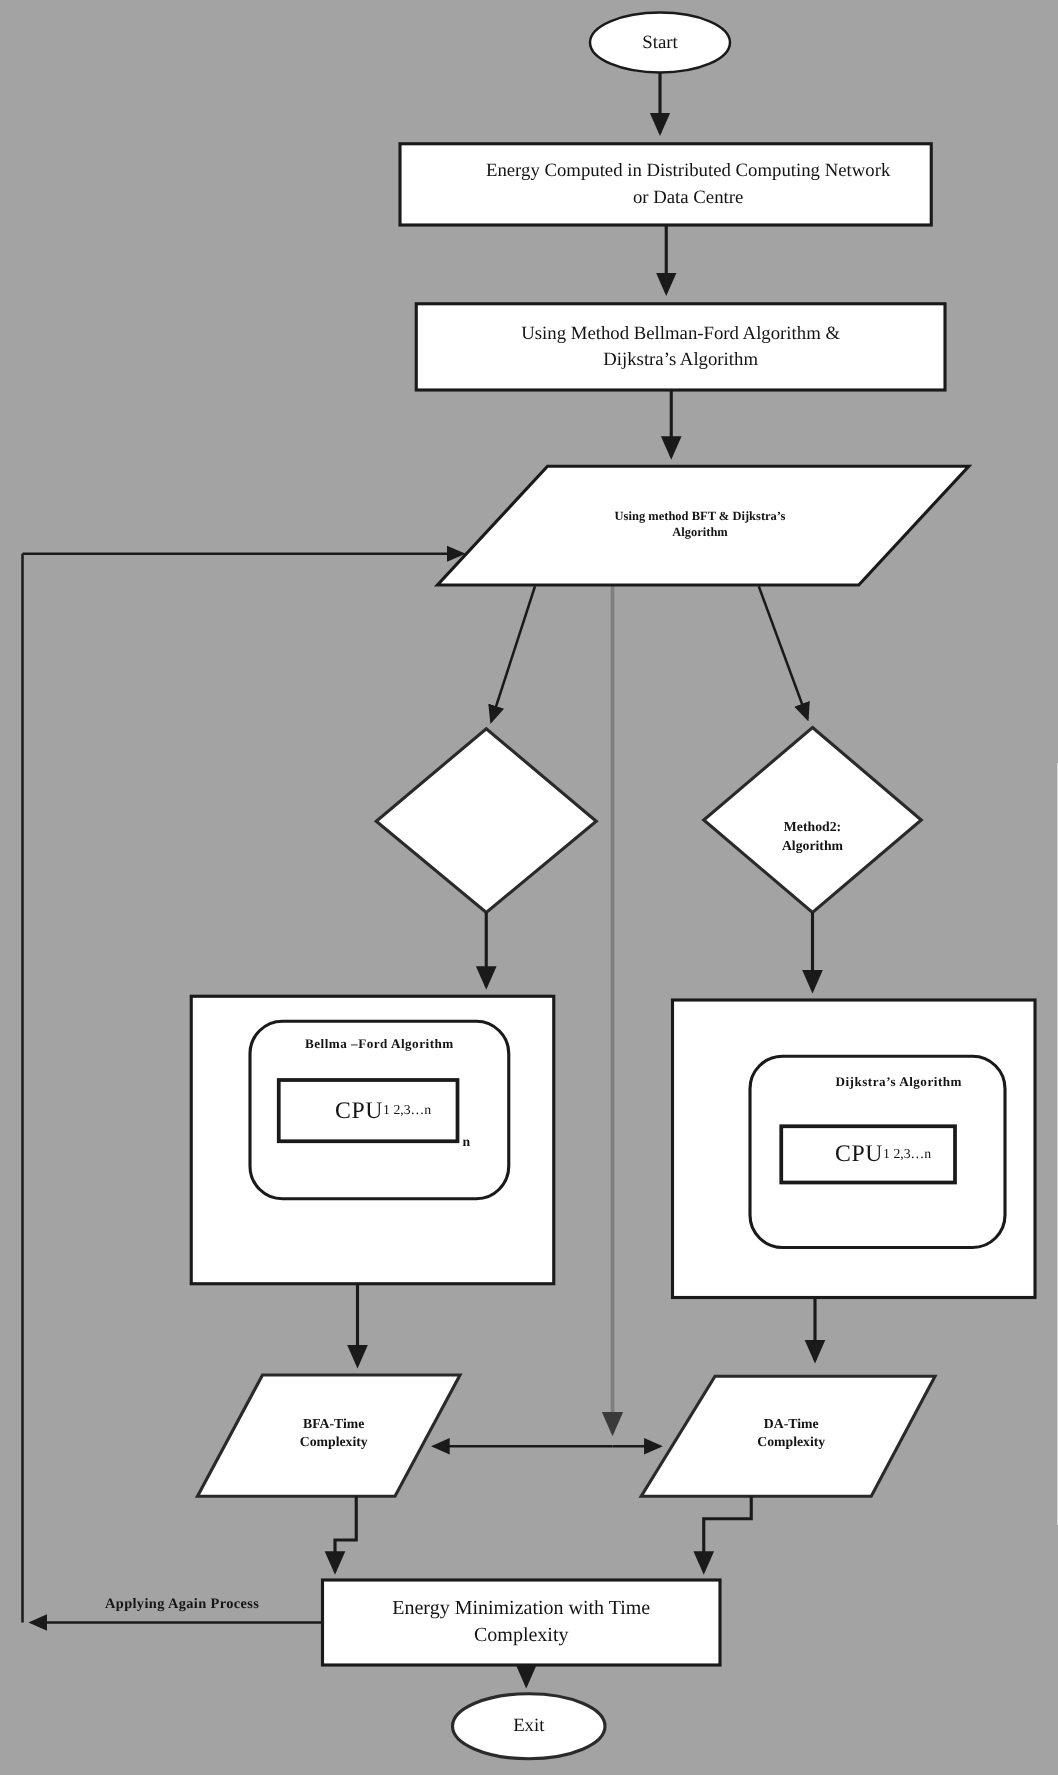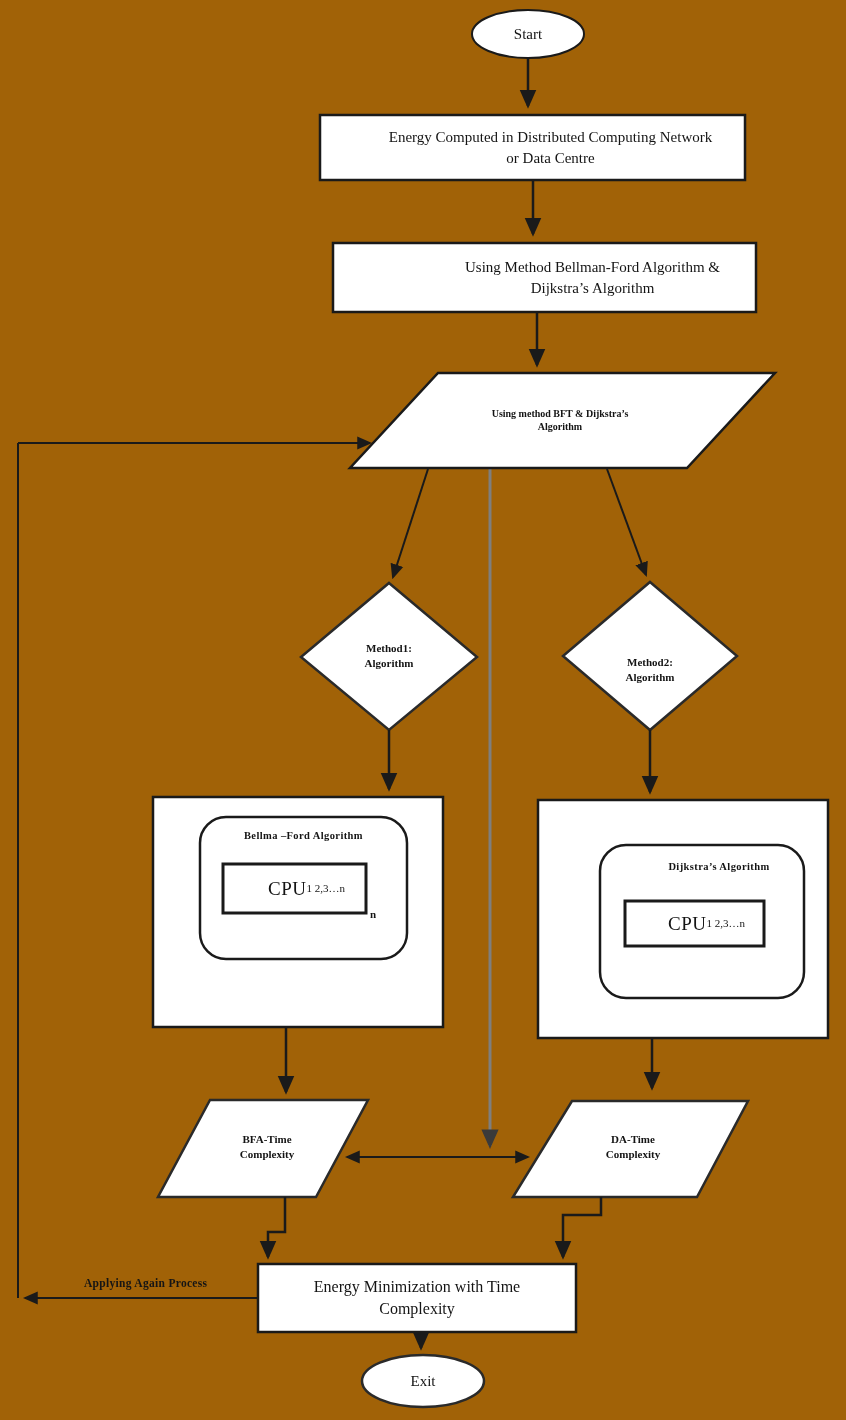--- a/index.html
+++ b/index.html
@@ -1,20 +1,20 @@
 <!DOCTYPE html>
 <html><head>
 <meta charset="utf-8">
 <style>
   html,body{margin:0;padding:0;background:#ffffff;}
   .canvas{
     position:relative;
     width:846px;
     height:1420px;
-    background:#a16207;
+    background:#a3a3a3;
     font-family:"Liberation Serif", serif;
     color:#151515;
     overflow:hidden;
   }
   .shapes{position:absolute;left:0;top:0;}
   .lbl{
     position:absolute;
     display:flex;
     align-items:center;
     justify-content:center;
@@ -106,31 +106,28 @@
 
     <ellipse cx="423" cy="1381" rx="61" ry="26" fill="#ffffff" stroke="#2a2a2a" stroke-width="2.5"></ellipse>
   </svg>
 
   <div class="lbl fs15" style="left:472px;top:12px;width:112px;height:44px;">Start</div>
 
   <div class="lbl fs15" style="left:320px;top:115px;width:425px;height:65px;">
     <span class="inner" style="width:330px;margin-left:36px;">Energy Computed in Distributed Computing Network or Data Centre</span>
   </div>
 
-  <div class="lbl fs15" style="left:333px;top:243px;width:423px;height:69px;padding-left:48px;">
+  <div class="lbl fs15" style="left:333px;top:243px;width:423px;height:69px;">
     <span class="inner" style="width:310px;">Using Method Bellman-Ford Algorithm &amp; Dijkstra’s Algorithm</span>
   </div>
 
   <div class="lbl fs13" style="left:400px;top:378px;width:320px;height:84px;font-weight:bold;">
     <span class="inner" style="width:165px;">Using method BFT &amp; Dijkstra’s Algorithm</span>
   </div>
 
-  <div class="lbl small-bold" style="left:330px;top:620px;width:118px;height:72px;">
-    <span class="inner" style="width:62px;">Method1: Algorithm</span>
-  </div>
 
   <div class="lbl small-bold" style="left:591px;top:620px;width:118px;height:72px;">
     <span class="inner" style="width:62px;margin-top:27px;">Method2: Algorithm</span>
   </div>
 
   <div class="lbl tiny-bold" style="left:204px;top:826px;width:199px;height:20px;">Bellma –Ford Algorithm</div>
 
   <div class="lbl" style="left:223px;top:864px;width:143px;height:49px;">
     <span class="cpu-main">CPU</span>
       <span class="cpu-sub">1 2,3…n</span>

